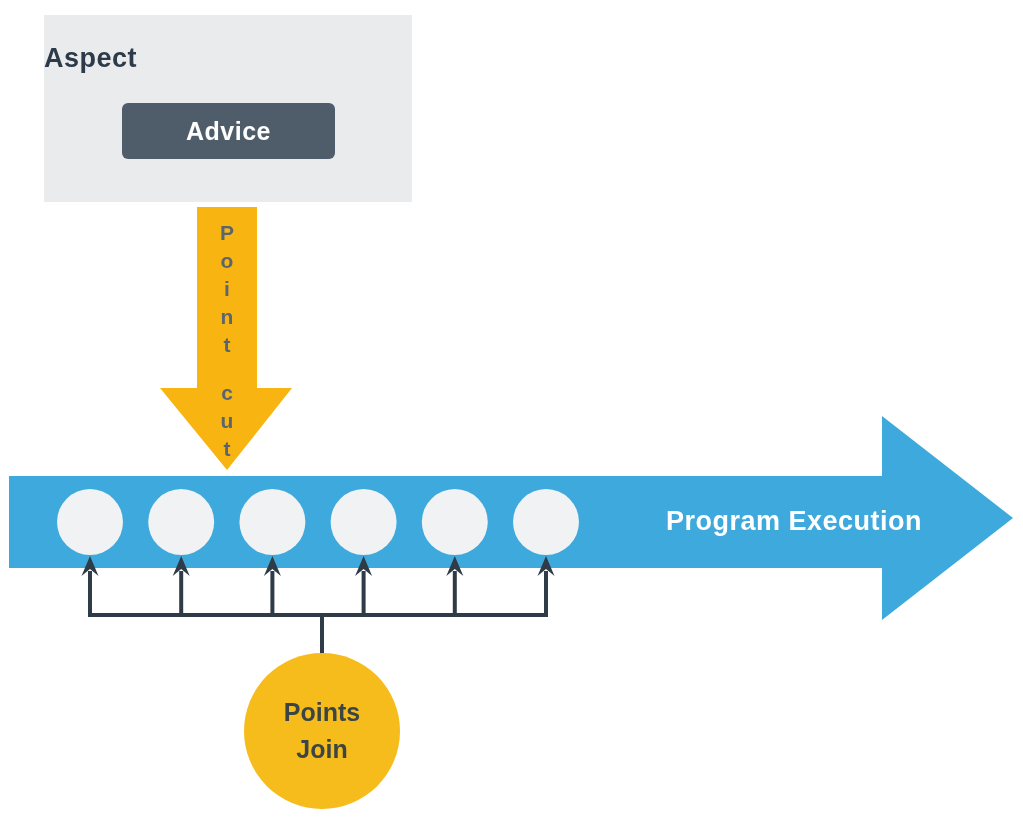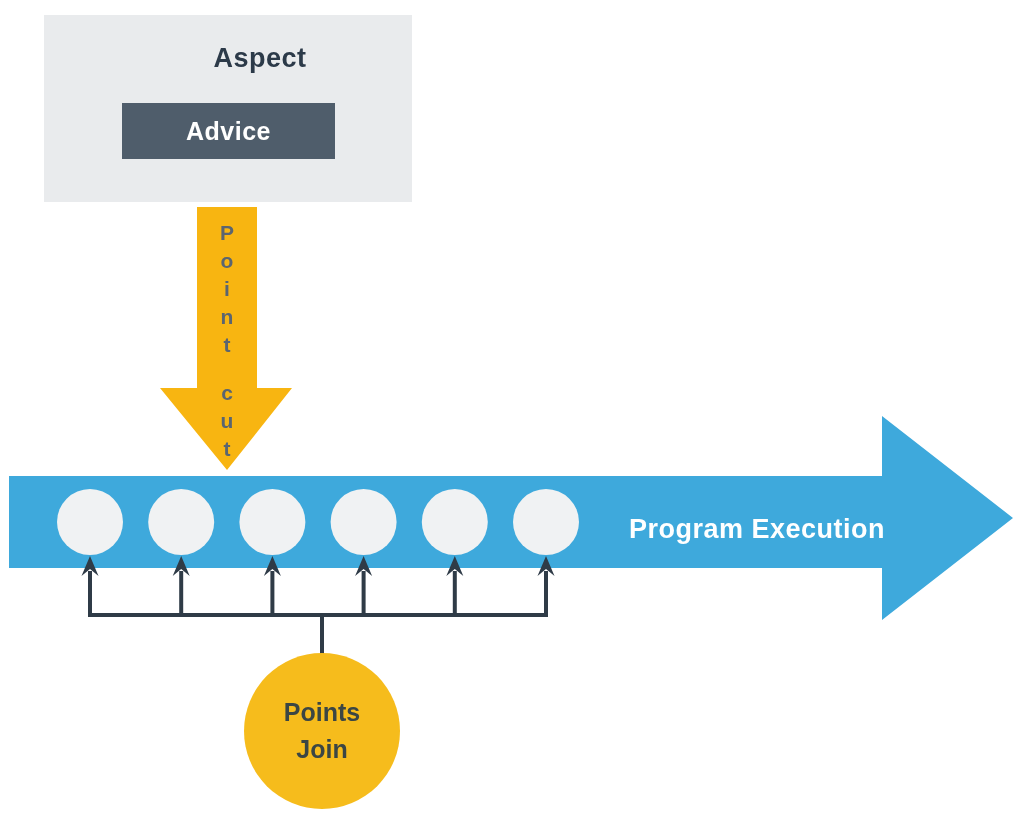--- a/index.html
+++ b/index.html
@@ -29,37 +29,37 @@
     top: 15px;
     width: 368px;
     height: 187px;
     background: #E9EBED;
   }
   .aspect-title {
     position: absolute;
     left: 0;
     top: 28px;
     width: 100%;
-    text-align: center;
+    text-align: left;
     font-size: 27px;
     font-weight: 700;
     color: #2C3A49;
     letter-spacing: 0.5px;
-    padding-left: 32px;
   }
   .advice-box {
     position: absolute;
     left: 78px;
     top: 88px;
     width: 213px;
     height: 56px;
     background: #4F5D6B;
     display: flex;
     align-items: center;
     justify-content: center;
+    border-radius: 6px;
   }
   .advice-label {
     font-size: 25px;
     font-weight: 700;
     color: #FFFFFF;
     letter-spacing: 0.5px;
   }
   
   .pointcut-label {
     position: absolute;
@@ -82,27 +82,26 @@
   }
   .pointcut-label span.word-gap {
     height: 20px;
   }
   
   .execution-label {
     position: absolute;
     left: 592px;
     top: 506px;
     width: 330px;
-    text-align: center;
+    text-align: right;
     font-size: 27px;
     font-weight: 700;
     color: #FFFFFF;
     letter-spacing: 0.5px;
     z-index: 3;
-    margin-top: 8px;
   }
   
   .join-label {
     position: absolute;
     left: 222px;
     top: 694px;
     width: 200px;
     text-align: center;
     font-size: 25px;
     font-weight: 700;

